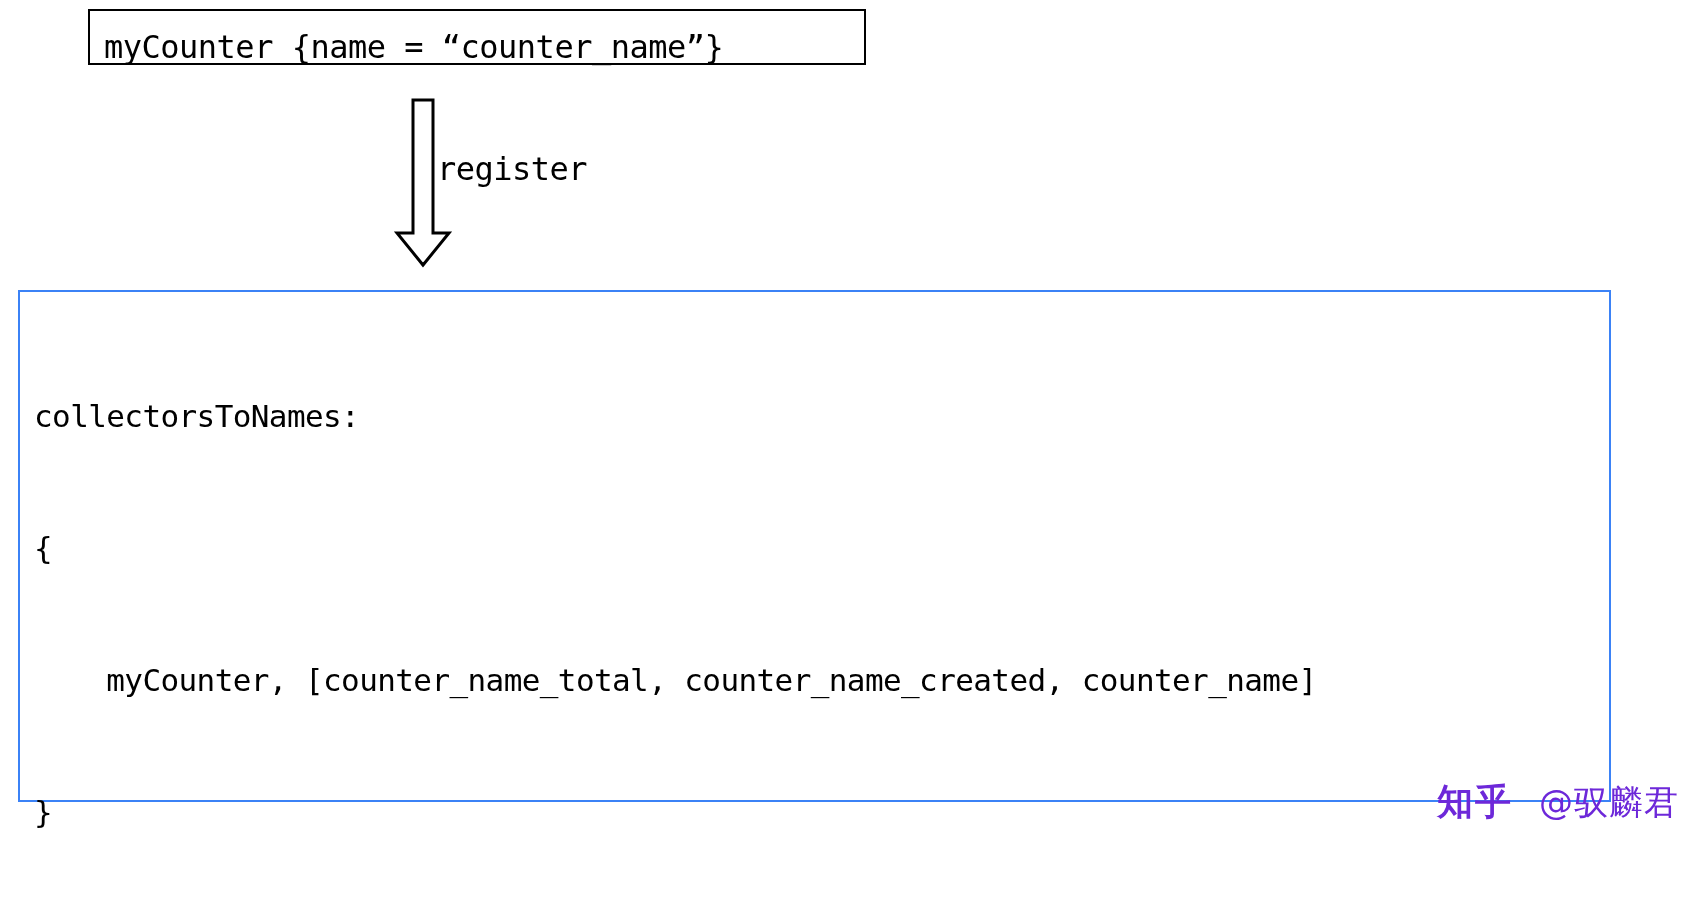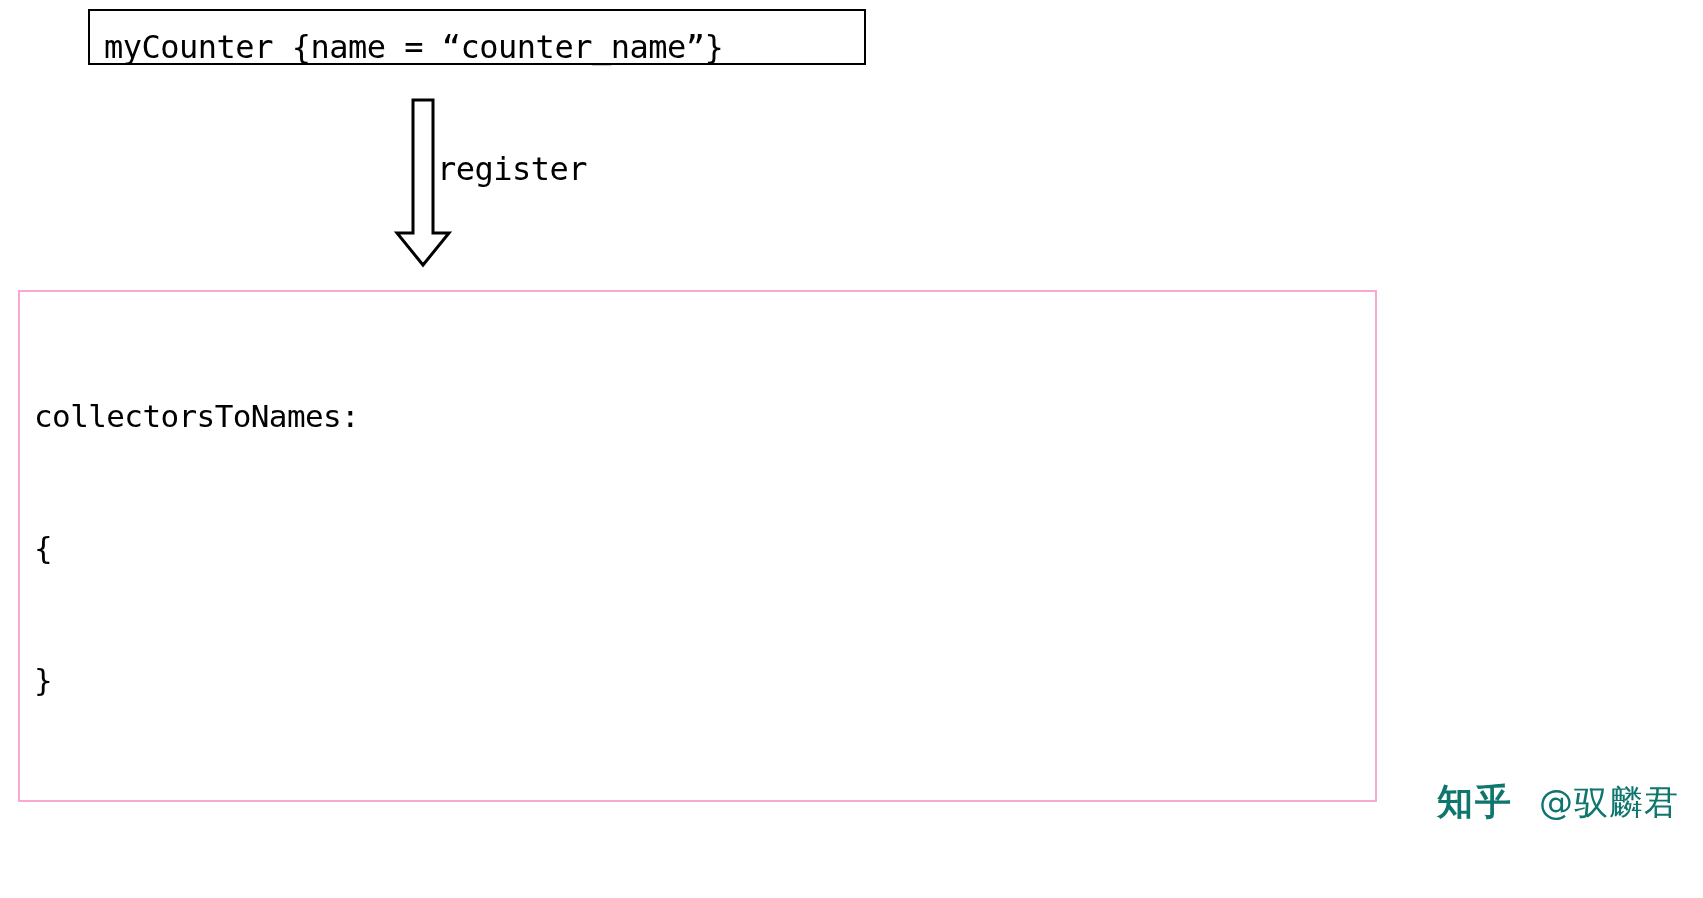--- a/index.html
+++ b/index.html
@@ -59,23 +59,23 @@
     white-space: pre;
     letter-spacing: -0.5px;
     font-family: "DejaVu Sans Mono", "Liberation Mono", monospace;
   }
 
   
   #map-box {
     position: absolute;
     left: 18px;
     top: 290px;
-    width: 1359px;
+    width: 1593px;
     height: 512px;
-    border: 2px solid #f9a8d4;
+    border: 2px solid #3b82f6;
     box-sizing: border-box;
     padding: 14px 0 8px 14px;
   }
   .code-block {
     font-size: 31px;
     line-height: 44px;
     white-space: pre;
     letter-spacing: -0.6px;
     font-family: "DejaVu Sans Mono", "Liberation Mono", monospace;
   }
@@ -85,21 +85,21 @@
   }
 
   
   #watermark {
     position: absolute;
     right: 24px;
     bottom: 78px;
     display: flex;
     align-items: center;
     gap: 14px;
-    color: #0f766e;
+    color: #6d28d9;
     font-family: "DejaVu Sans", "Liberation Sans", sans-serif;
     user-select: none;
   }
   #watermark .wm-logo {
     font-size: 36px;
     font-weight: bold;
     letter-spacing: 2px;
     line-height: 1;
   }
   #watermark .wm-handle {
@@ -120,20 +120,21 @@
   <svg viewBox="0 0 70 170" xmlns="http://www.w3.org/2000/svg">
     <polygon points="25,2 45,2 45,135 61,135 35,167 9,135 25,135" fill="#ffffff" stroke="#000000" stroke-width="3" stroke-linejoin="miter"></polygon>
   </svg>
 </div>
 <div id="arrow-label">register</div>
 
 <div id="map-box">
   <div class="code-block">
     <div class="code-line">collectorsToNames:</div>
     <div class="code-line">{</div>
+    <div class="code-line">    myCounter, [counter_name_total, counter_name_created, counter_name]</div>
     <div class="code-line">}</div>
     
     
     
     
     
     
     
   </div>
 </div>

